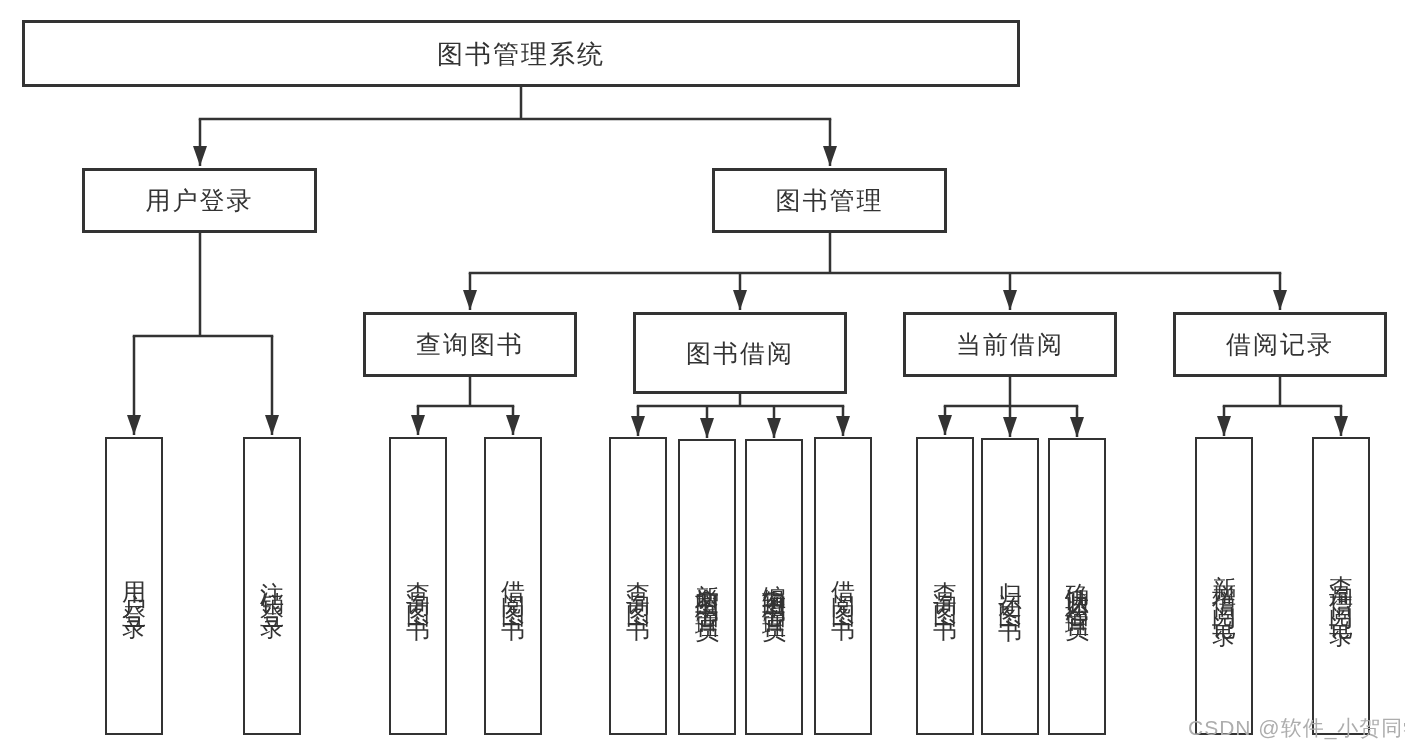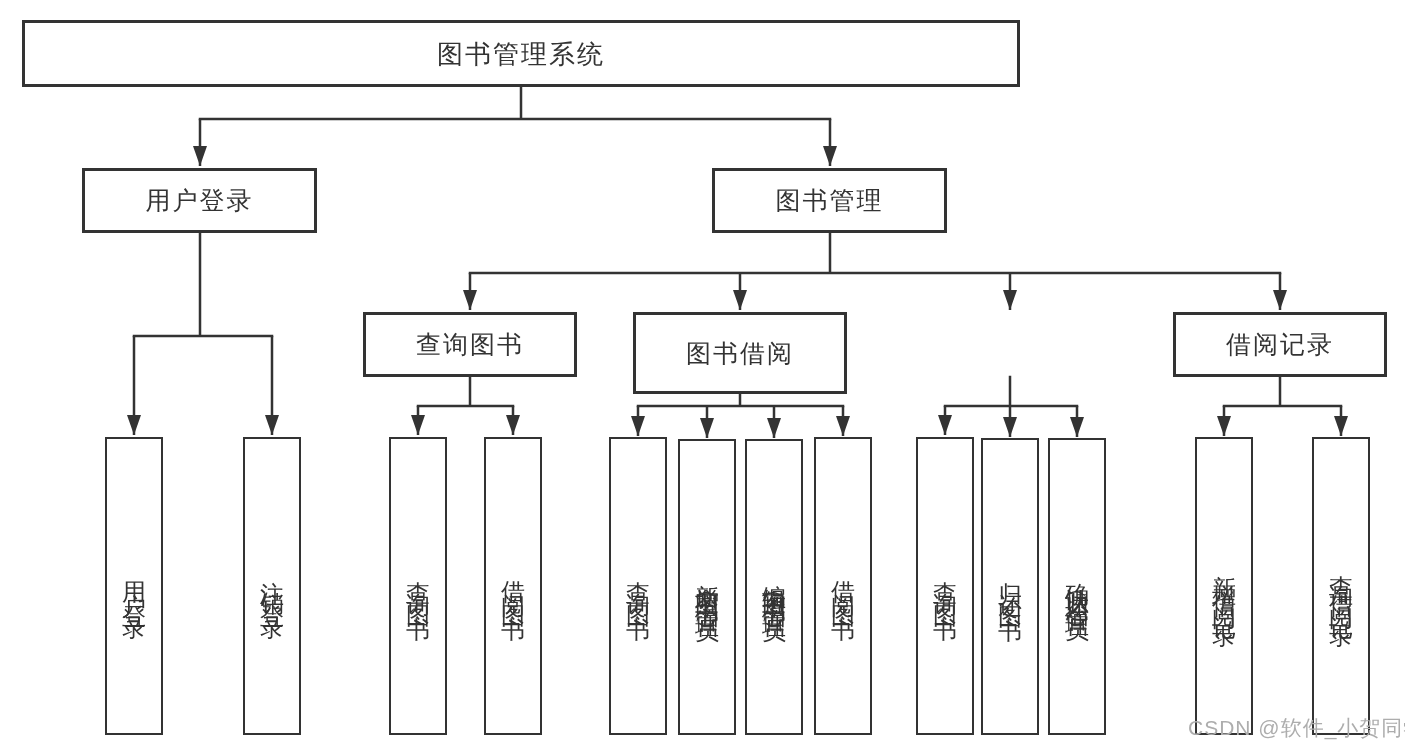--- a/index.html
+++ b/index.html
@@ -98,20 +98,21 @@
     <line class="conn" x1="1341" y1="406" x2="1341" y2="436" marker-end="url(#arrow)"></line>
   </svg>
 
   <div class="box root" style="left:22px; top:20px; width:998px; height:67px;">图书管理系统</div>
 
   <div class="box level" style="left:82px; top:168px; width:235px; height:65px;">用户登录</div>
   <div class="box level" style="left:712px; top:168px; width:235px; height:65px;">图书管理</div>
 
   <div class="box level" style="left:363px; top:312px; width:214px; height:65px;">查询图书</div>
   <div class="box level" style="left:633px; top:312px; width:214px; height:82px;">图书借阅</div>
+  <div class="box level" style="left:903px; top:312px; width:214px; height:65px;">当前借阅</div>
   <div class="box level" style="left:1173px; top:312px; width:214px; height:65px;">借阅记录</div>
 
   <div class="box leaf" style="left:105px; top:437px; width:58px; height:298px;">
     <span class="leaf-label">用户登录</span>
   </div>
   <div class="box leaf" style="left:243px; top:437px; width:58px; height:298px;">
     <span class="leaf-label">注销登录</span>
   </div>
 
   <div class="box leaf" style="left:389px; top:437px; width:58px; height:298px;">

